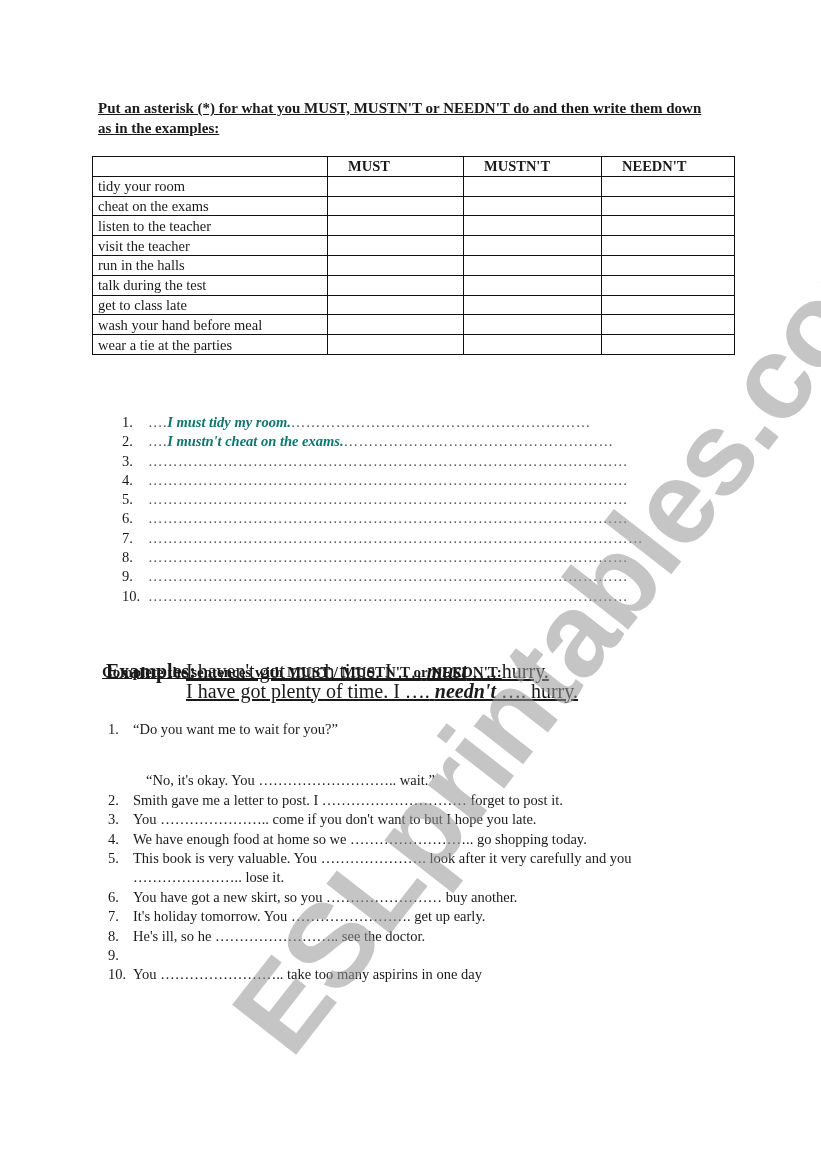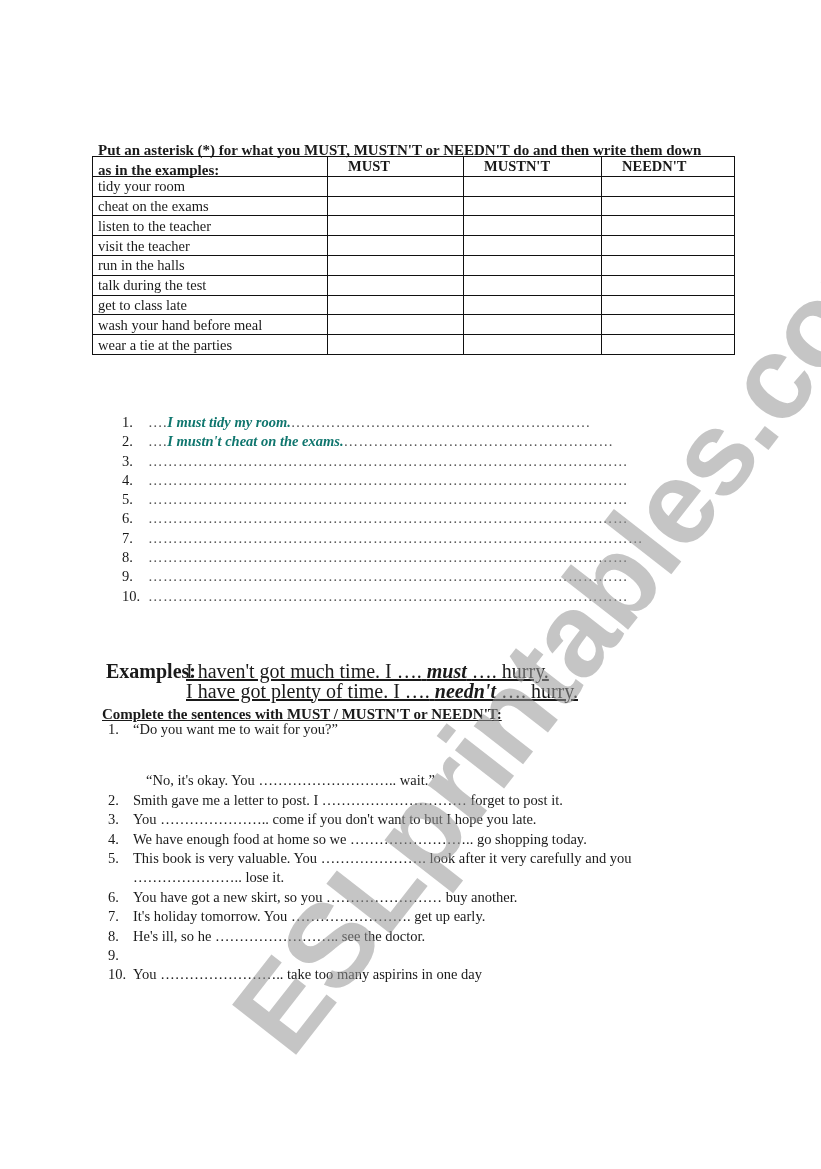--- a/index.html
+++ b/index.html
@@ -1,19 +1,19 @@
 <!DOCTYPE html>
 <html><head>
 <meta charset="utf-8">
 <style>
   html, body { margin: 0; padding: 0; }
   body { width: 821px; height: 1169px; background: #ffffff; position: relative; overflow: hidden;
          font-family: "Liberation Serif", "DejaVu Serif", serif; color: #1a1a1a; }
   .page { position: absolute; left: 0; top: 0; width: 821px; height: 1169px; }
-  .heading { position: absolute; font-weight: bold; font-size: 15px; text-decoration: underline; line-height: 20px; margin-top: 42px; }
+  .heading { position: absolute; font-weight: bold; font-size: 15px; text-decoration: underline; line-height: 20px; }
   #h1 { left: 98px; top: 98px; width: 620px; }
   #h2 { left: 102px; top: 662px; }
 
   table.grid { position: absolute; left: 92px; top: 156px; border-collapse: collapse; font-size: 14.5px; }
   table.grid td, table.grid th { border: 1px solid #111; height: 18.8px; padding: 0 5px; line-height: 18px; }
   table.grid th { font-weight: bold; text-align: left; padding-left: 20px; font-size: 14.5px; }
   table.grid td.activity { width: 224px; text-align: left; }
   col.c0 { width: 234px; } col.c1 { width: 136px; } col.c2 { width: 138px; } col.c3 { width: 133px; }
 
   .lines { position: absolute; left: 122px; top: 413px; font-size: 14.5px; }

